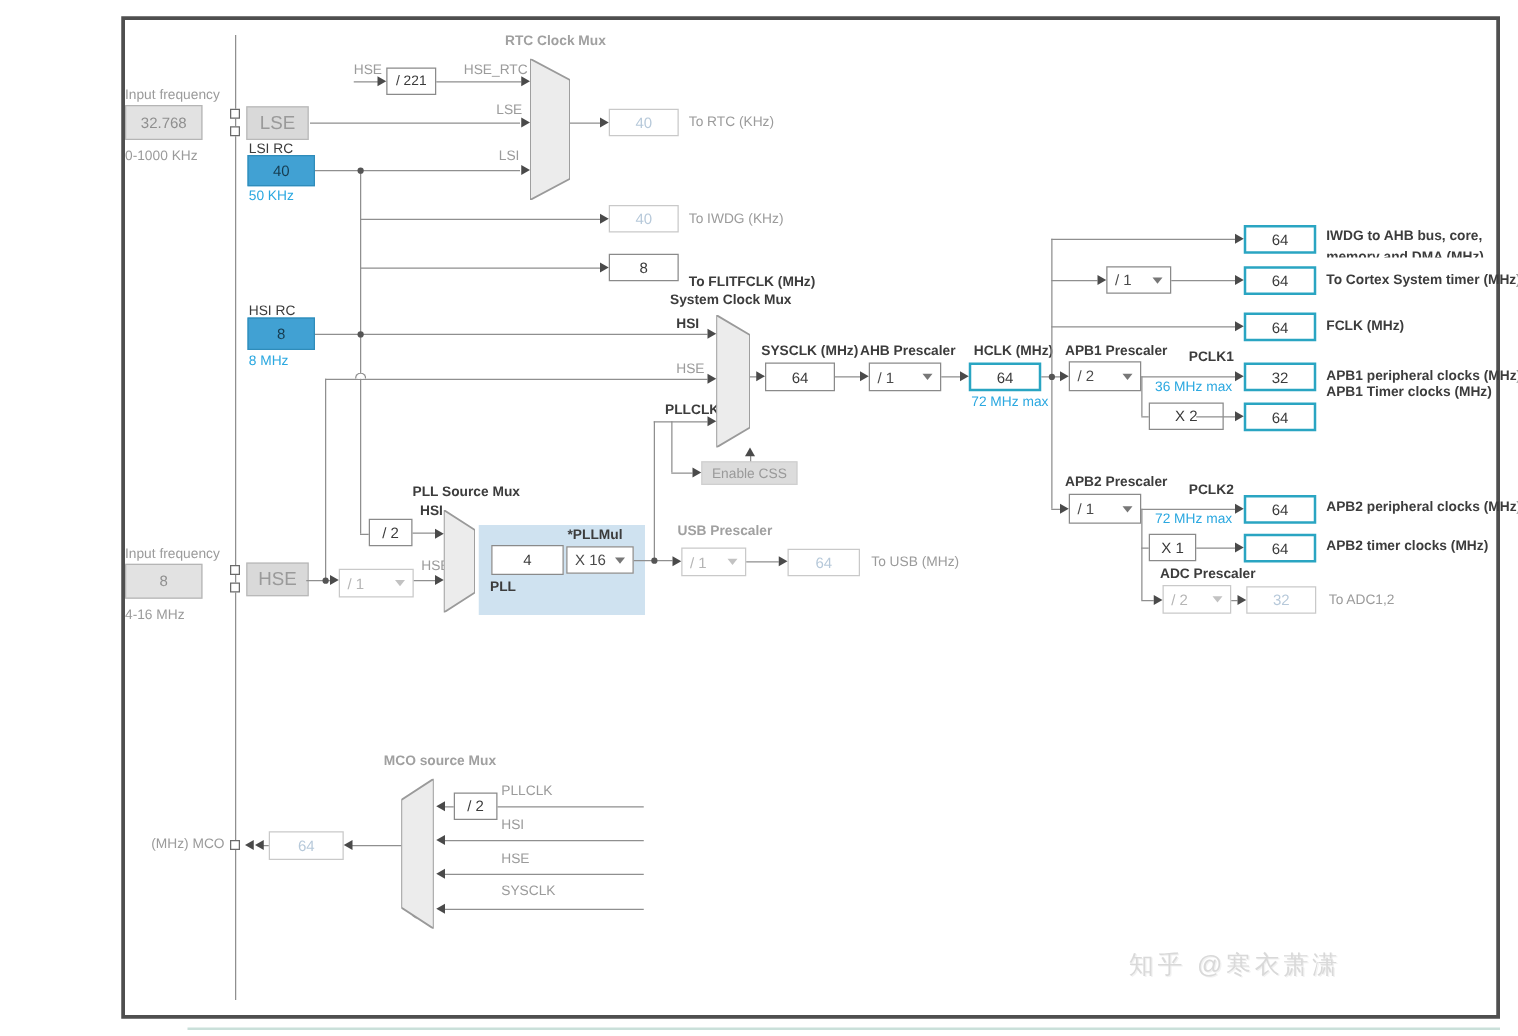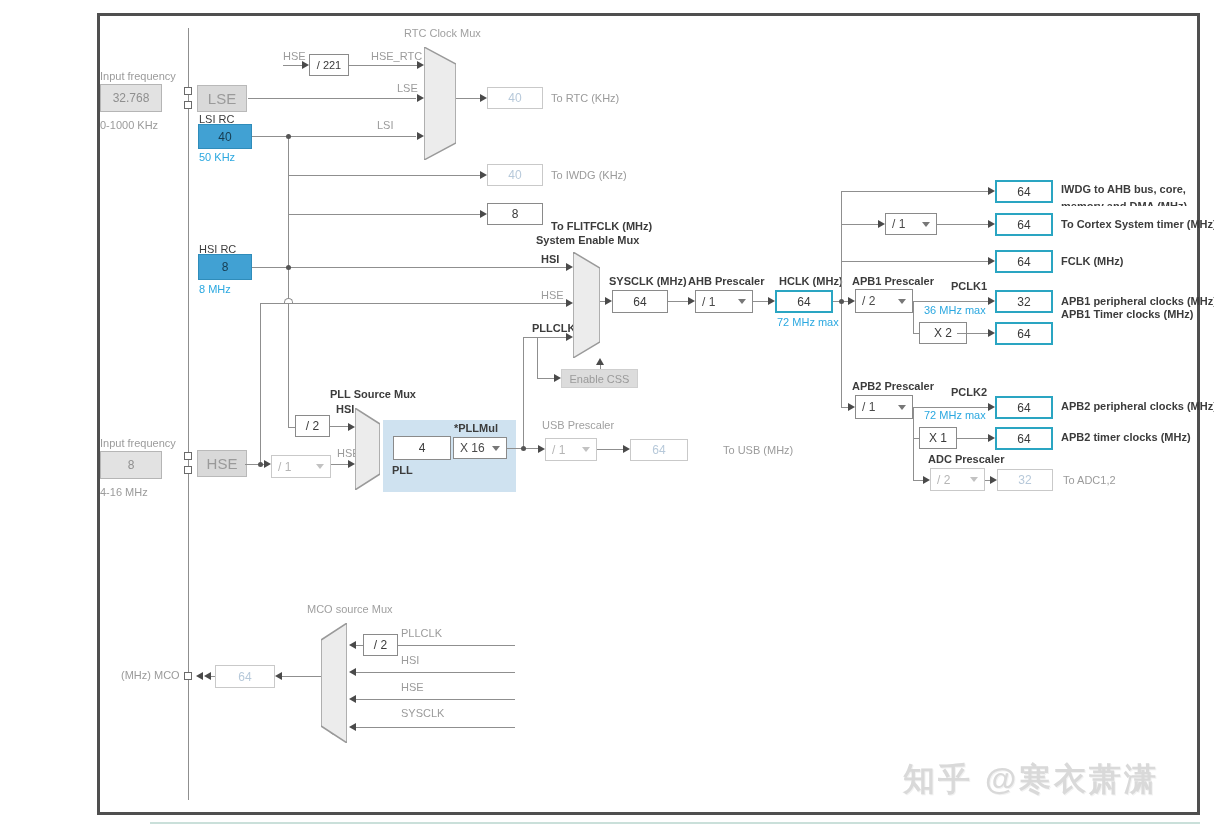--- a/index.html
+++ b/index.html
@@ -3,21 +3,21 @@
 <meta charset="utf-8">
 <style>
   html,body{margin:0;padding:0}
   body{width:1214px;height:829px;background:#fff;position:relative;
        font-family:"Liberation Sans",sans-serif;overflow:hidden}
   .frame{position:absolute;left:97px;top:13px;width:1103px;height:802px;
          border:3px solid #4f4f4f;box-sizing:border-box;background:transparent}
   .lbl{position:absolute;font-size:11px;color:#3c3c3c;white-space:nowrap;line-height:13px}
   .lbl.bold{font-weight:bold}
   .lbl.gray{color:#9b9b9b}
-  .lbl.graybold{color:#a0a0a0;font-weight:normal}
+  .lbl.graybold{color:#a0a0a0;font-weight:bold}
   .lbl.blue{color:#2ba8e0}
   .box{position:absolute;display:flex;align-items:center;justify-content:center;
        font-size:12px;color:#3a3a3a;background:#fff;border:1px solid #8a8a8a;box-sizing:border-box}
   .box.teal{border:2px solid #2aa5c2}
   .box.grayed{border:1px solid #c9c9c9;color:#b7c9da}
   .box.srcblue{background:#41a1d3;border:1px solid #2f8cba;color:#163c50}
   .box.grayfill{background:#d9d9d9;border:1px solid #b9b9b9;color:#9a9a9a;font-size:15px}
   .box.inputfreq{background:#e2e2e2;border:1px solid #b5b5b5;color:#8f8f8f}
   .dd{position:absolute;display:flex;align-items:center;justify-content:space-between;
       padding:0 6px;font-size:12px;color:#4a4a4a;background:#fff;
@@ -39,21 +39,21 @@
   .ar,.al,.au{position:absolute;width:0;height:0;z-index:2}
   .ar{border-top:4px solid transparent;border-bottom:4px solid transparent;border-left:7px solid #4a4a4a}
   .al{border-top:4px solid transparent;border-bottom:4px solid transparent;border-right:7px solid #4a4a4a}
   .au{border-left:4px solid transparent;border-right:4px solid transparent;border-bottom:7px solid #4a4a4a}
   .dot{position:absolute;width:5px;height:5px;border-radius:50%;background:#555;z-index:2}
   .pin{position:absolute;width:8px;height:8px;background:#fff;border:1px solid #6a6a6a;
        box-sizing:border-box;z-index:3}
   .bump{position:absolute;width:9px;height:5px;background:#fff;border:1px solid #8f8f8f;
         border-bottom:none;border-radius:5px 5px 0 0;box-sizing:border-box;z-index:2}
   .pllregion{position:absolute;background:#cfe2f0}
-  .watermark{position:absolute;font-size:32px;font-weight:bold;letter-spacing:3px;
+  .watermark{position:absolute;font-size:20px;font-weight:normal;letter-spacing:3px;
              color:#d9d9d9;text-shadow:1px 1px 0 #f2f2f2;white-space:nowrap}
   .tealstrip{position:absolute;background:#9fc6bc;opacity:.55}
   svg.mux{position:absolute;z-index:1}
   .cliph{overflow:hidden;position:absolute}
 </style>
 </head>
 <body>
 
 <div class="frame"></div>
 <div class="tealstrip" style="left:150px;top:822px;width:1050px;height:2px"></div>
@@ -74,36 +74,36 @@
 <div class="lbl gray" style="left:100px;top:437px">Input frequency</div>
 <div class="box inputfreq" style="left:100px;top:451px;width:62px;height:28px">8</div>
 <div class="lbl gray" style="left:100px;top:486px">4-16 MHz</div>
 <div class="box grayfill" style="left:197px;top:450px;width:50px;height:27px">HSE</div>
 
 <div class="lbl graybold" style="left:404px;top:27px">RTC Clock Mux</div>
 <div class="lbl gray" style="left:283px;top:50px">HSE</div>
 <div class="box" style="left:309px;top:54px;width:40px;height:22px;font-size:11px">/ 221</div>
 <div class="lbl gray" style="left:371px;top:50px">HSE_RTC</div>
 <div class="lbl gray" style="left:397px;top:82px">LSE</div>
-<div class="lbl gray" style="left:377px;top:119px">LSI</div>
+<div class="lbl gray" style="left:399px;top:119px">LSI</div>
 <svg class="mux" style="left:424px;top:47px" width="32" height="113">
   <polygon points="0,0 32,17 32,96 0,113" fill="#ececec" stroke="#9a9a9a" stroke-width="1.5"></polygon>
 </svg>
 <div class="radio" style="left:433px;top:58px"></div>
 <div class="radio" style="left:433px;top:91px"></div>
 <div class="radio selgray" style="left:433px;top:129px"></div>
 
 <div class="box grayed" style="left:487px;top:87px;width:56px;height:22px">40</div>
 <div class="lbl gray" style="left:551px;top:92px">To RTC (KHz)</div>
 <div class="box grayed" style="left:487px;top:164px;width:56px;height:22px">40</div>
 <div class="lbl gray" style="left:551px;top:169px">To IWDG (KHz)</div>
 <div class="box" style="left:487px;top:203px;width:56px;height:22px">8</div>
 <div class="lbl bold" style="left:551px;top:220px">To FLITFCLK (MHz)</div>
 
-<div class="lbl bold" style="left:536px;top:234px">System Enable Mux</div>
+<div class="lbl bold" style="left:536px;top:234px">System Clock Mux</div>
 <div class="lbl bold" style="left:541px;top:253px">HSI</div>
 <div class="lbl gray" style="left:541px;top:289px">HSE</div>
 <div class="lbl bold" style="left:532px;top:322px">PLLCLK</div>
 <svg class="mux" style="left:573px;top:252px" width="27" height="106">
   <polygon points="0,0 27,16 27,90 0,106" fill="#ececec" stroke="#9a9a9a" stroke-width="1.5"></polygon>
 </svg>
 <div class="radio" style="left:577px;top:260px"></div>
 <div class="radio" style="left:577px;top:295px"></div>
 <div class="radio selblue" style="left:577px;top:330px"></div>
 <div class="btn" style="left:561px;top:369px;width:77px;height:19px">Enable CSS</div>
@@ -119,21 +119,21 @@
 <div class="box teal" style="left:775px;top:290px;width:58px;height:23px">64</div>
 <div class="lbl blue" style="left:777px;top:316px">72 MHz max</div>
 
 <div class="lbl bold" style="left:852px;top:275px">APB1 Prescaler</div>
 <div class="dd" style="left:855px;top:289px;width:58px;height:24px">
   <span>/ 2</span>
   <span class="chev"></span>
 </div>
 <div class="lbl bold" style="left:951px;top:280px">PCLK1</div>
 <div class="lbl blue" style="left:924px;top:304px">36 MHz max</div>
-<div class="box" style="left:919px;top:322px;width:48px;height:22px">X 2</div>
+<div class="box" style="left:919px;top:322px;width:60px;height:22px">X 2</div>
 
 <div class="lbl bold" style="left:852px;top:380px">APB2 Prescaler</div>
 <div class="dd" style="left:855px;top:395px;width:58px;height:24px">
   <span>/ 1</span>
   <span class="chev"></span>
 </div>
 <div class="lbl bold" style="left:951px;top:386px">PCLK2</div>
 <div class="lbl blue" style="left:924px;top:409px">72 MHz max</div>
 <div class="box" style="left:919px;top:427px;width:38px;height:22px">X 1</div>
 <div class="lbl bold" style="left:928px;top:453px">ADC Prescaler</div>
@@ -188,21 +188,21 @@
   <span class="chev"></span>
 </div>
 <div class="lbl bold" style="left:392px;top:464px">PLL</div>
 
 <div class="lbl graybold" style="left:542px;top:419px">USB Prescaler</div>
 <div class="dd grayed" style="left:545px;top:438px;width:52px;height:23px">
   <span>/ 1</span>
   <span class="chev"></span>
 </div>
 <div class="box grayed" style="left:630px;top:439px;width:58px;height:22px">64</div>
-<div class="lbl gray" style="left:723px;top:444px">To USB (MHz)</div>
+<div class="lbl gray" style="left:697px;top:444px">To USB (MHz)</div>
 
 <div class="lbl graybold" style="left:307px;top:603px">MCO source Mux</div>
 <svg class="mux" style="left:321px;top:623px" width="26" height="120">
   <polygon points="26,0 0,17 0,103 26,120" fill="#ececec" stroke="#9a9a9a" stroke-width="1.5"></polygon>
 </svg>
 <div class="radio" style="left:328px;top:640px"></div>
 <div class="radio" style="left:328px;top:667px"></div>
 <div class="radio" style="left:328px;top:694px"></div>
 <div class="radio selgray" style="left:328px;top:721px"></div>
 <div class="box" style="left:363px;top:634px;width:35px;height:22px">/ 2</div>

